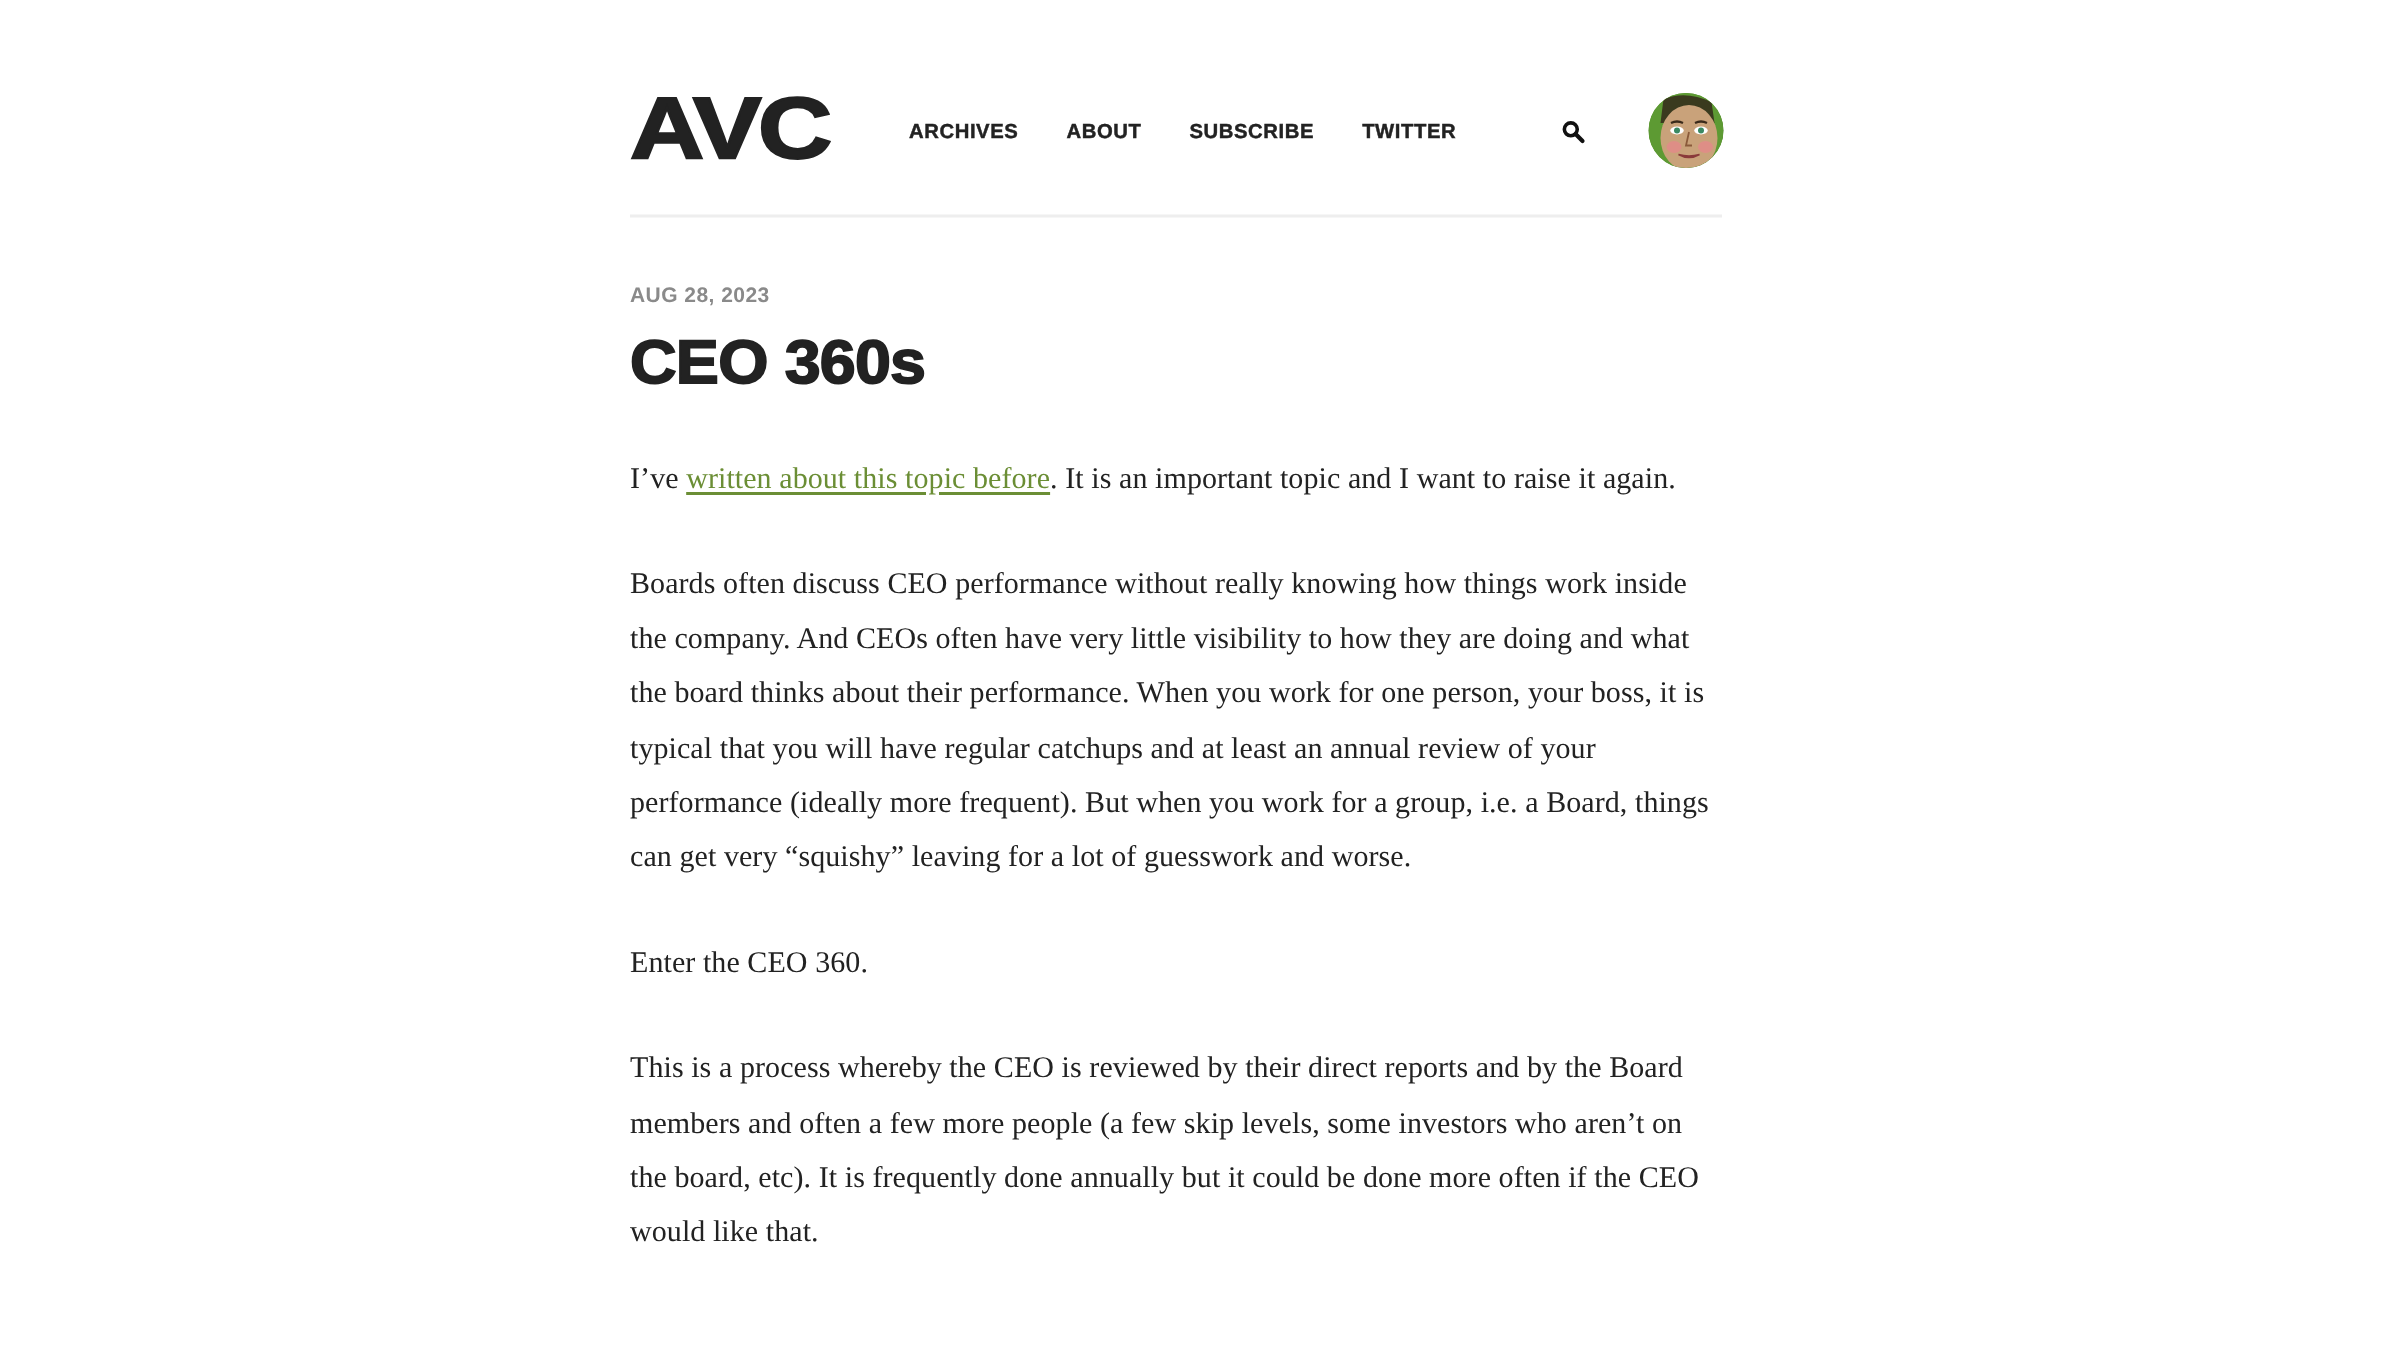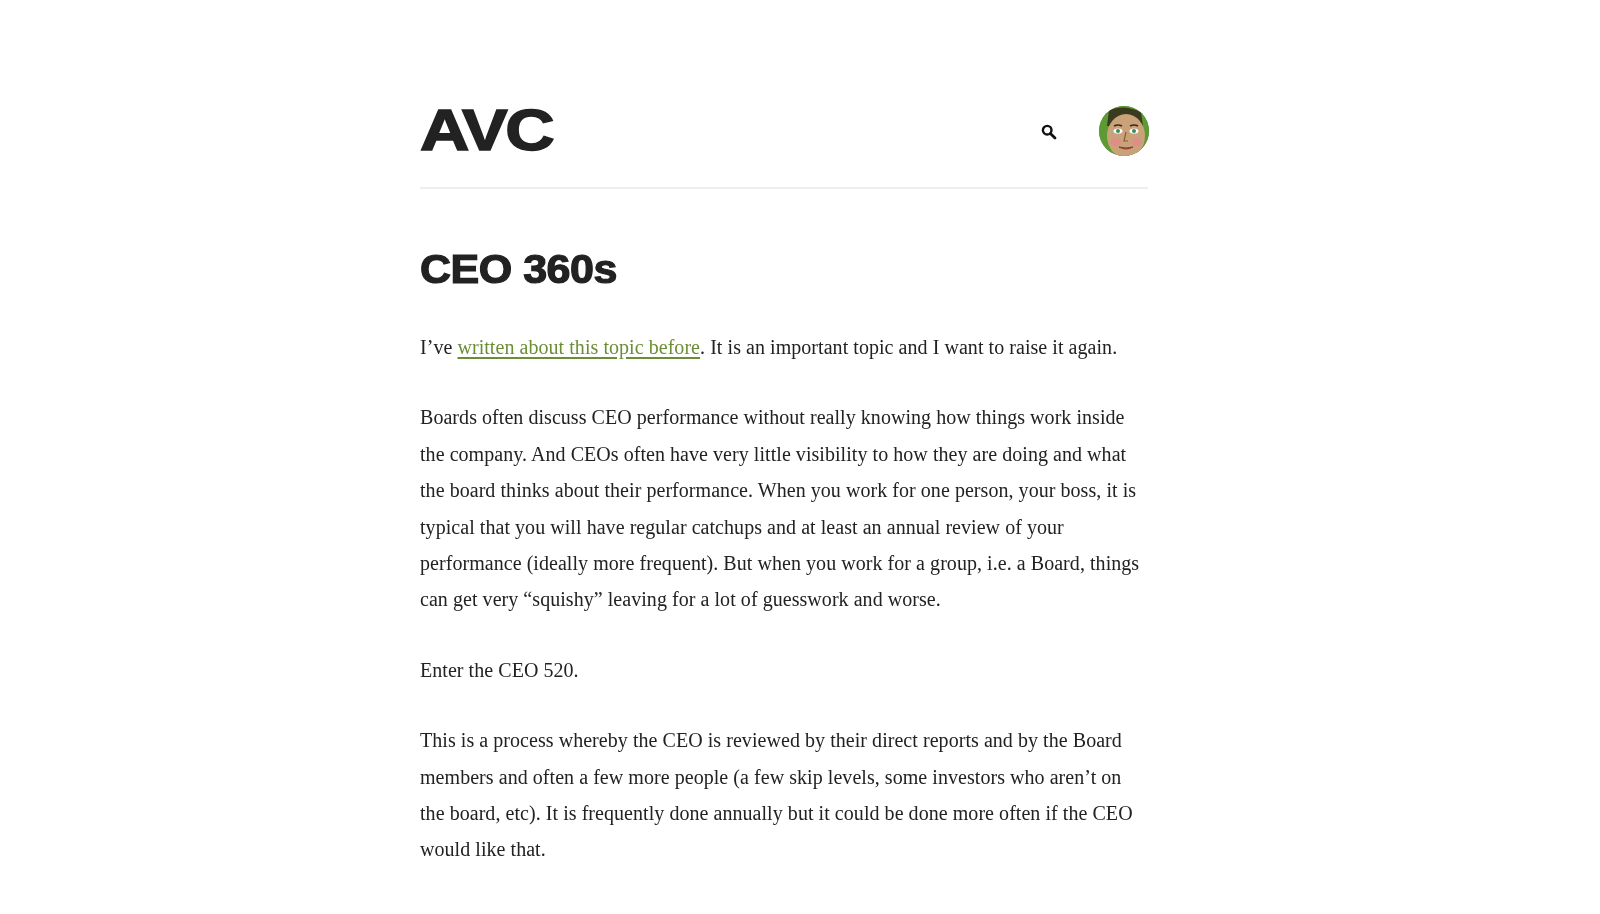--- a/index.html
+++ b/index.html
@@ -1,19 +1,19 @@
 <!DOCTYPE html>
 <html><head>
   <meta charset="utf-8">
   <style>
     * { box-sizing: border-box; margin: 0; padding: 0; }
     html, body { width: 1600px; height: 914px; overflow: hidden; background: #ffffff; }
     body { font-family: "DejaVu Serif", "Liberation Serif", serif; color: #222; }
 
-    .page { position: relative; width: 1600px; height: 664px; margin-top: 44px; }
+    .page { position: relative; width: 1600px; height: 664px; }
 
     .header {
       position: absolute; left: 420px; top: 55px; width: 728px; height: 90px;
       border-bottom: 2px solid #eeeeee;
     }
     .logo {
       position: absolute; left: 0; top: 2px;
       font-family: "Liberation Sans", sans-serif; font-weight: 900;
       font-size: 58px; letter-spacing: -2px; color: #222; line-height: 1;
       transform: scaleX(1.18); transform-origin: left center;
@@ -53,20 +53,26 @@
       letter-spacing: 0.05px;
     }
     .post-body a { color: #6b8e35; text-decoration: underline; text-underline-offset: 3px; }
   </style>
 </head>
 <body>
 
 <div class="page">
   <header class="header">
     <a class="logo">AVC</a>
+    <nav class="nav">
+      <a href="#">ARCHIVES</a>
+      <a href="#">ABOUT</a>
+      <a href="#">SUBSCRIBE</a>
+      <a href="#">TWITTER</a>
+    </nav>
     <div class="search-btn">
       <svg width="16" height="16" viewBox="0 0 16 16">
         <circle cx="6.2" cy="6.2" r="4.3" fill="none" stroke="#111" stroke-width="2.4"></circle>
         <line x1="9.4" y1="9.4" x2="14" y2="14" stroke="#111" stroke-width="2.8" stroke-linecap="round"></line>
       </svg>
     </div>
     <div class="avatar">
       <svg width="50" height="50" viewBox="0 0 50 50">
         <rect width="50" height="50" fill="#5d9a33"></rect>
         <path d="M10 4 Q25 -2 42 6 L44 20 L8 20 Z" fill="#3a3a1e"></path>
@@ -79,21 +85,22 @@
         <circle cx="35" cy="25" r="2" fill="#3b8a63"></circle>
         <path d="M15 20 Q19 18 23 20" stroke="#3a2a1a" stroke-width="1.5" fill="none"></path>
         <path d="M31 20 Q35 18 39 20" stroke="#3a2a1a" stroke-width="1.5" fill="none"></path>
         <path d="M27 26 L25 35 L29 35" stroke="#8a5a3a" stroke-width="1.2" fill="none"></path>
         <path d="M20 41 Q27 45 34 41 Q27 43 20 41 Z" fill="#c65555" stroke="#8a3a3a" stroke-width="1"></path>
       </svg>
     </div>
   </header>
 
   <article class="post">
+    <div class="post-date">AUG 28, 2023</div>
     <h1 class="post-title">CEO 360s</h1>
     <div class="post-body">
       <p><span>I’ve </span><a href="#">written about this topic before</a><span>. It is an important topic and I want to raise it again.</span></p>
       <p>Boards often discuss CEO performance without really knowing how things work inside the company. And CEOs often have very little visibility to how they are doing and what the board thinks about their performance. When you work for one person, your boss, it is typical that you will have regular catchups and at least an annual review of your performance (ideally more frequent). But when you work for a group, i.e. a Board, things can get very “squishy” leaving for a lot of guesswork and worse.</p>
-      <p>Enter the CEO 520.</p>
+      <p>Enter the CEO 360.</p>
       <p>This is a process whereby the CEO is reviewed by their direct reports and by the Board members and often a few more people (a few skip levels, some investors who aren’t on the board, etc). It is frequently done annually but it could be done more often if the CEO would like that.</p>
     </div>
   </article>
 </div>
 
 </body></html>

